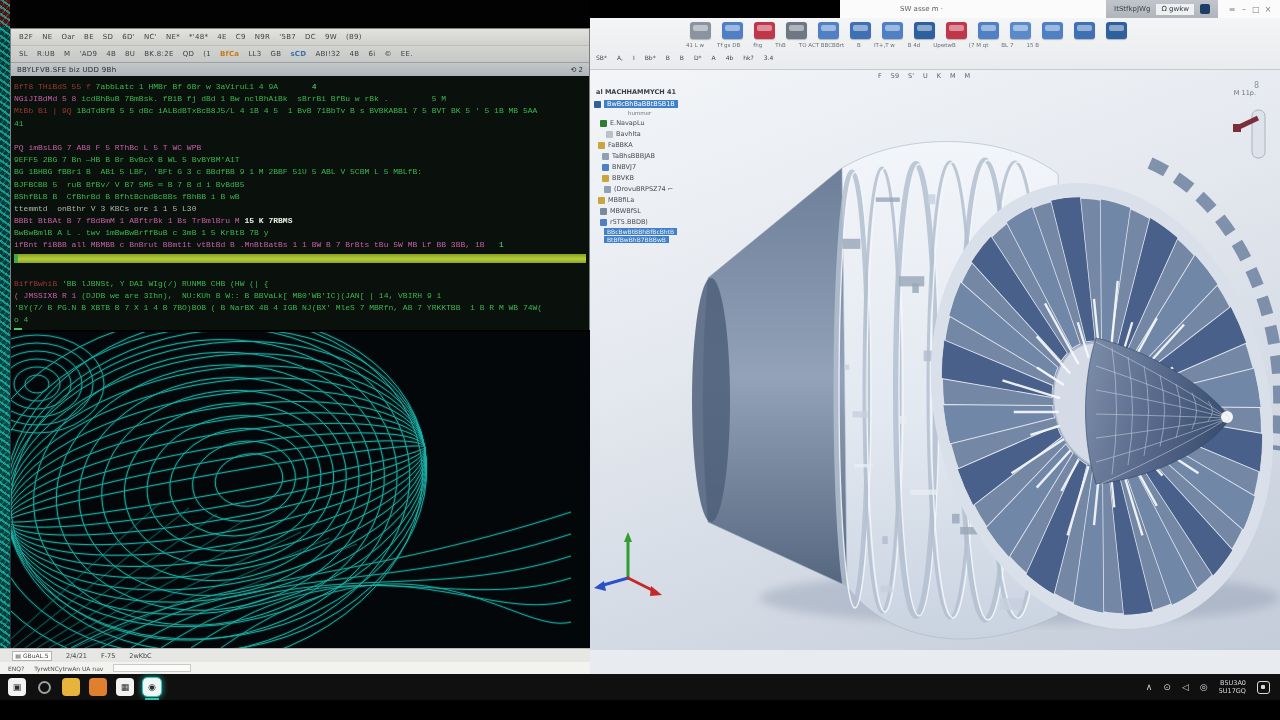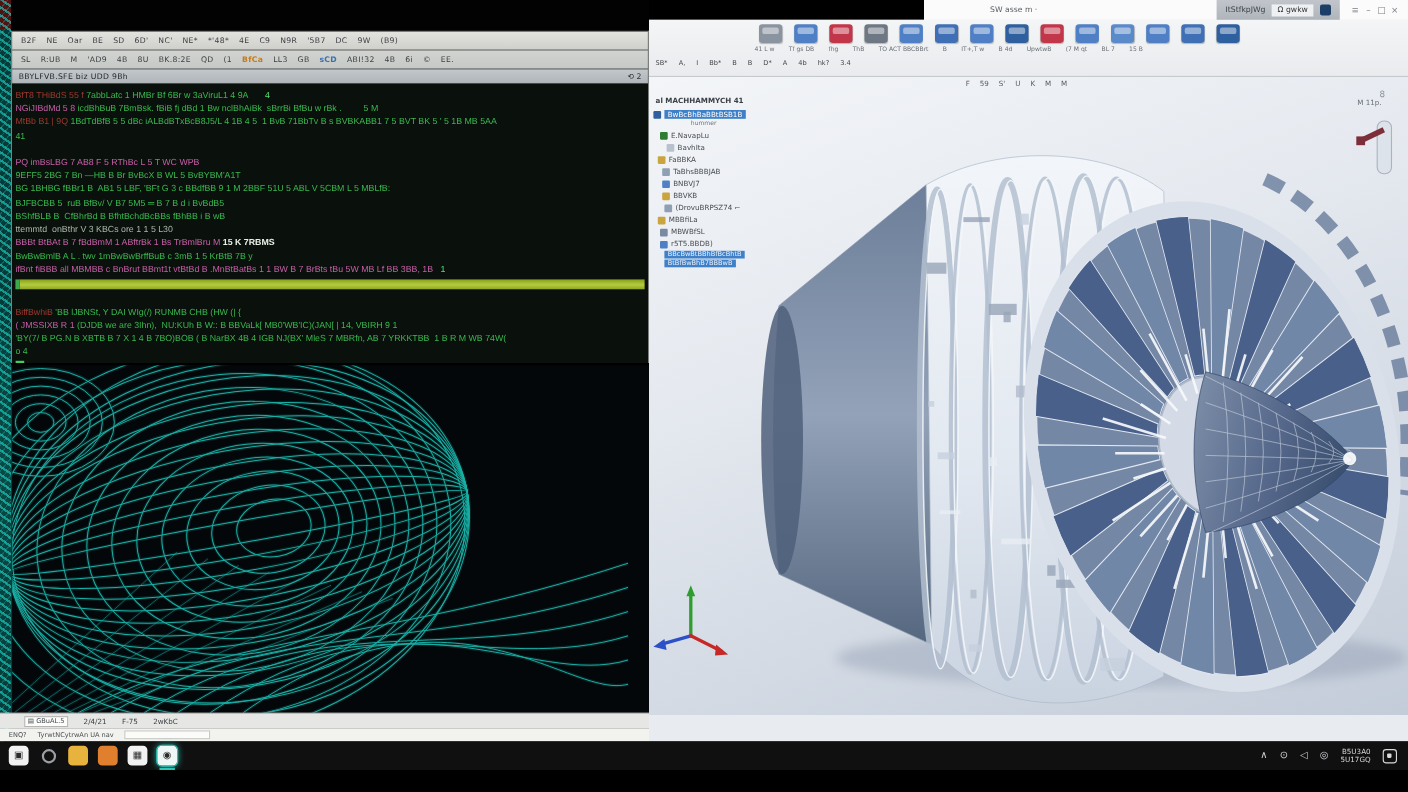--- a/index.html
+++ b/index.html
@@ -19,21 +19,21 @@
   #terminal-window { left:10px; top:28px; width:580px; height:302px; border:1px solid #7d7f7d; border-bottom:none; background:#0a100b; }
   .term-menu-row { height:16px; background:linear-gradient(#e2e2de,#cfcfcb); display:flex; align-items:center; gap:9px; padding:0 8px; overflow:hidden; }
   .term-menu-row.second { height:17px; background:linear-gradient(#d2d4d1,#c6c8c5); border-top:1px solid #bdbfbc; }
   .term-token { font-size:7px; color:#3c3f42; white-space:nowrap; letter-spacing:.3px; }
   .term-token.orange { color:#c77a18; font-weight:bold; }
   .term-token.blue { color:#3a6fb0; font-weight:bold; }
   #terminal-tabbar { height:14px; background:linear-gradient(#c3c8cb,#aeb4b8); display:flex; align-items:center; justify-content:space-between; padding:0 6px; border-top:1px solid #9aa0a4; }
   #terminal-tab-label { font-size:7px; color:#24292d; letter-spacing:.3px; }
   #terminal-tab-right { font-size:7px; color:#2d3236; }
   #terminal-body { position:relative; height:254px; background:#0a100b; padding:5px 3px 0 3px; overflow:hidden;
-     font-family:Liberation Sans, sans-serif; font-size:8px; line-height:12.2px; white-space:pre; }
+     font-family:Liberation Mono, monospace; font-size:8px; line-height:12.2px; white-space:pre; }
   .tl { height:12.2px; overflow:hidden; }
   .tl span.r  { color:#9c392f; }
   .tl span.m  { color:#c75fa8; }
   .tl span.g  { color:#39b84f; }
   .tl span.gb { color:#55e070; }
   .tl span.w  { color:#aab8ac; }
   .tl span.wb { color:#e9f2e9; font-weight:bold; }
   .tl.hl { height:9px; margin:2px 0 3px 0; background:linear-gradient(#87a019,#b4cc3e 55%,#8ea523); border-left:4px solid #3da84e; }
   #terminal-cursor { width:8px; height:12px; background:#3fcf5a; margin-top:1px; }
 
@@ -73,21 +73,21 @@
   #tree-header { font-size:6.5px; color:#3a3f45; font-weight:bold; margin:2px 0 3px 2px; white-space:nowrap; }
   .tree-row { display:flex; align-items:center; height:10px; margin-bottom:1px; white-space:nowrap; }
   .tree-ico { width:7px; height:7px; border-radius:1px; margin-right:3px; flex:0 0 auto; }
   .tree-label { font-size:6.5px; color:#474c52; }
   .tree-row.sel .tree-label { background:#3f80c8; color:#fff; padding:0 3px; }
   .tree-sub { font-size:5.5px; color:#6e747b; margin:0 0 2px 34px; }
   .tree-row.sel2 { flex-direction:column; align-items:flex-start; height:auto; }
   .tree-row.sel2 .bar { background:#3f80c8; color:#eaf1fa; font-size:6px; padding:0 3px; margin:0 0 1px 10px; }
 
   
-  #left-status1 { left:0; top:648px; width:590px; height:14px; background:#e6e7e4; border-top:1px solid #b9bab7; display:flex; align-items:center; gap:14px; padding-left:22px; }
+  #left-status1 { left:0; top:648px; width:590px; height:14px; background:#e6e7e4; border-top:1px solid #b9bab7; display:flex; align-items:center; gap:14px; padding-left:12px; }
   #left-status1 .chip { width:40px; height:10px; background:#fcfcfa; border:1px solid #b4b5b2; font-size:6px; color:#44484c; display:flex; align-items:center; justify-content:center; }
   #left-status1 .s1tok { font-size:6.5px; color:#3e4246; }
   #left-status2 { left:0; top:662px; width:590px; height:12px; background:#f2f2ef; display:flex; align-items:center; gap:10px; padding-left:8px; }
   #left-status2 .s2tok { font-size:6px; color:#4a4e52; }
   #left-status2 .inset { width:78px; height:8px; background:#fbfbf9; border:1px solid #c9cac6; }
 
   
   #taskbar { left:0; top:674px; width:1280px; height:26px; background:#101010; display:flex; align-items:center; }
   #task-icons { display:flex; gap:9px; margin-left:8px; }
   .task-icon { width:18px; height:18px; border-radius:4px; position:relative; display:flex; align-items:center; justify-content:center; font-size:9px; color:#2c2c2c; }

